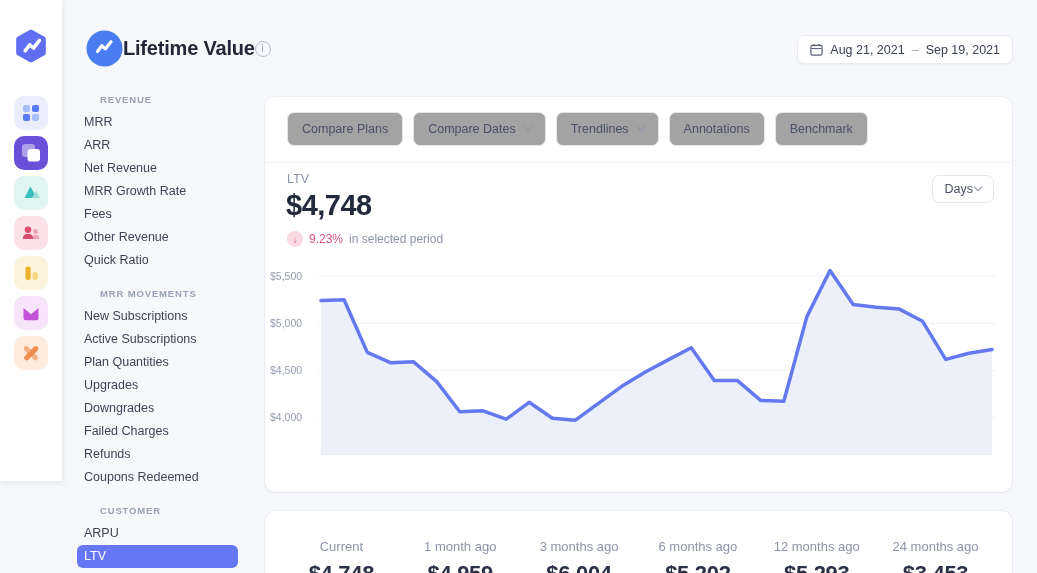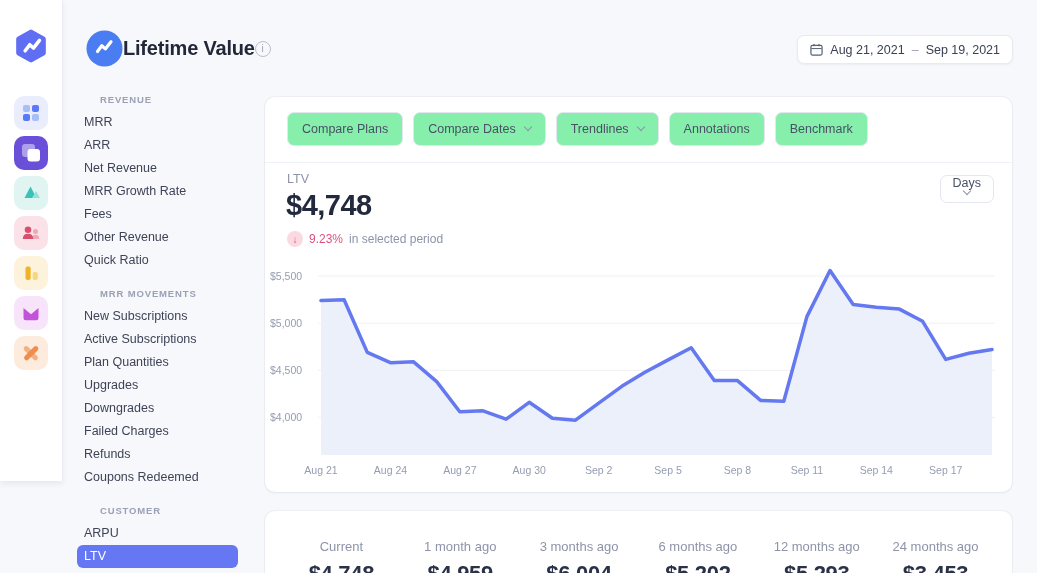--- a/index.html
+++ b/index.html
@@ -36,37 +36,37 @@
   .nav-label { padding-left:7px; font-size:9.5px; font-weight:bold; letter-spacing:.09em; color:#9aa1b6; margin:16px 16px 6px; }
   .nav-label.first { margin-top:0; }
   .nav-item { height:23px; line-height:23px; padding-left:7px; font-size:12.5px; color:#3e4457;
               border-radius:6px; cursor:pointer; white-space:nowrap; }
   .nav-item.active { background:#6577f3; color:#fff; font-weight:500; }
 
   
   .main-card { position:absolute; left:265px; top:97px; width:747px; height:395px; background:#fff;
                border-radius:10px; box-shadow:0 1px 3px rgba(25,30,60,.05), 0 0 0 1px #eef0f5; }
   .toolbar { display:flex; gap:10px; padding:15px 0 0 22px; }
-  .tbtn { display:flex; align-items:center; gap:9px; height:30px; padding:16px 14px; background:#86efac;
+  .tbtn { display:flex; align-items:center; gap:9px; height:30px; padding:16px 14px; background:#a3a3a3;
           border:1px solid #e5e7f0; border-radius:7px; font-size:12.5px; color:#4a5066; cursor:pointer; font-family:inherit; }
   .caret { width:6px; height:6px; border-right:1.5px solid #8d94a8; border-bottom:1.5px solid #8d94a8;
            transform:rotate(45deg); margin-top:-4px; }
   .card-divider { height:1px; background:#f0f1f6; margin-top:16px; }
 
   .metric-label { position:absolute; left:22px; top:75px; font-size:12.5px; color:#8d94a9; }
   .metric-value { position:absolute; left:21px; top:92px; font-size:29px; font-weight:bold; color:#232a3e; letter-spacing:-.5px; }
   .metric-change { position:absolute; left:22px; top:134px; display:flex; align-items:center; gap:6px;
                    font-size:12px; color:#8d94a9; }
   .change-circle { width:16px; height:16px; border-radius:50%; background:#fad9e3; color:#e0507c;
                    font-size:10px; display:flex; align-items:center; justify-content:center; }
   .change-pct { color:#e0507c; font-weight:normal; }
 
   .interval { position:absolute; right:18px; top:78px; height:28px; display:flex; align-items:center; gap:2px;
               padding:0 12px; background:#fff; border:1px solid #e5e7f0; border-radius:7px; font-size:12.5px;
-              color:#4a5066; cursor:pointer; font-family:inherit;flex-direction:column; }
+              color:#4a5066; cursor:pointer; font-family:inherit; }
 
   
   .chart { position:absolute; left:53px; right:17px; top:165px; height:193px; }
   .chart svg { width:100%; height:193px; display:block; overflow:visible; }
   .ylab { position:absolute; left:-48px; width:42px; text-align:left; font-size:10.5px; color:#959cb0; }
   .x-labels { position:absolute; top:202px; left:0; right:0; height:14px; }
   .xlab { position:absolute; transform:translateX(-50%); font-size:10.5px; color:#959cb0; white-space:nowrap; }
 
   
   .stats-card { position:absolute; left:265px; top:511px; width:747px; height:120px; background:#fff;
@@ -226,32 +226,20 @@
           <line x1="0" x2="677" y1="108.3" y2="108.3" stroke="#f0f1f6" stroke-width="1"></line>
           <line x1="0" x2="677" y1="61.2" y2="61.2" stroke="#f0f1f6" stroke-width="1"></line>
           <line x1="0" x2="677" y1="14.1" y2="14.1" stroke="#f0f1f6" stroke-width="1"></line>
           <polygon points="3.0,38.6 26.1,37.7 49.3,90.4 72.4,100.7 95.6,99.8 118.7,119.6 141.8,149.7 165.0,148.8 188.1,157.2 211.2,140.3 234.4,156.3 257.5,158.2 280.7,141.2 303.8,124.3 326.9,110.2 350.1,97.9 373.2,85.7 396.3,118.6 419.5,118.6 442.6,138.4 465.8,139.3 488.9,54.6 512.0,8.5 535.2,42.4 558.3,45.2 581.4,47.1 604.6,59.3 627.7,97.4 650.9,91.3 674.0,87.6 674.0,193 3.0,193" fill="#ecf0fb"></polygon>
           <polyline points="3.0,38.6 26.1,37.7 49.3,90.4 72.4,100.7 95.6,99.8 118.7,119.6 141.8,149.7 165.0,148.8 188.1,157.2 211.2,140.3 234.4,156.3 257.5,158.2 280.7,141.2 303.8,124.3 326.9,110.2 350.1,97.9 373.2,85.7 396.3,118.6 419.5,118.6 442.6,138.4 465.8,139.3 488.9,54.6 512.0,8.5 535.2,42.4 558.3,45.2 581.4,47.1 604.6,59.3 627.7,97.4 650.9,91.3 674.0,87.6" fill="none" stroke="#6478f0" stroke-width="3.5" stroke-linejoin="round" stroke-linecap="round"></polyline>
         </svg>
         <div class="ylab" style="top:149px">$4,000</div>
         <div class="ylab" style="top:102px">$4,500</div>
         <div class="ylab" style="top:55px">$5,000</div>
         <div class="ylab" style="top:8px">$5,500</div>
-        <div class="x-labels">
-          <div class="xlab" style="left:0.44%">Aug 21</div>
-          <div class="xlab" style="left:10.70%">Aug 24</div>
-          <div class="xlab" style="left:20.95%">Aug 27</div>
-          <div class="xlab" style="left:31.20%">Aug 30</div>
-          <div class="xlab" style="left:41.46%">Sep 2</div>
-          <div class="xlab" style="left:51.71%">Sep 5</div>
-          <div class="xlab" style="left:61.96%">Sep 8</div>
-          <div class="xlab" style="left:72.22%">Sep 11</div>
-          <div class="xlab" style="left:82.47%">Sep 14</div>
-          <div class="xlab" style="left:92.72%">Sep 17</div>
-        </div>
       </div>
   </section>
 
   <section class="stats-card" id="stats">
       <div class="stat-col">
         <div class="stat-label">Current</div>
         <div class="stat-value">$4,748</div>
       </div>
       <div class="stat-col">
         <div class="stat-label">1 month ago</div>

